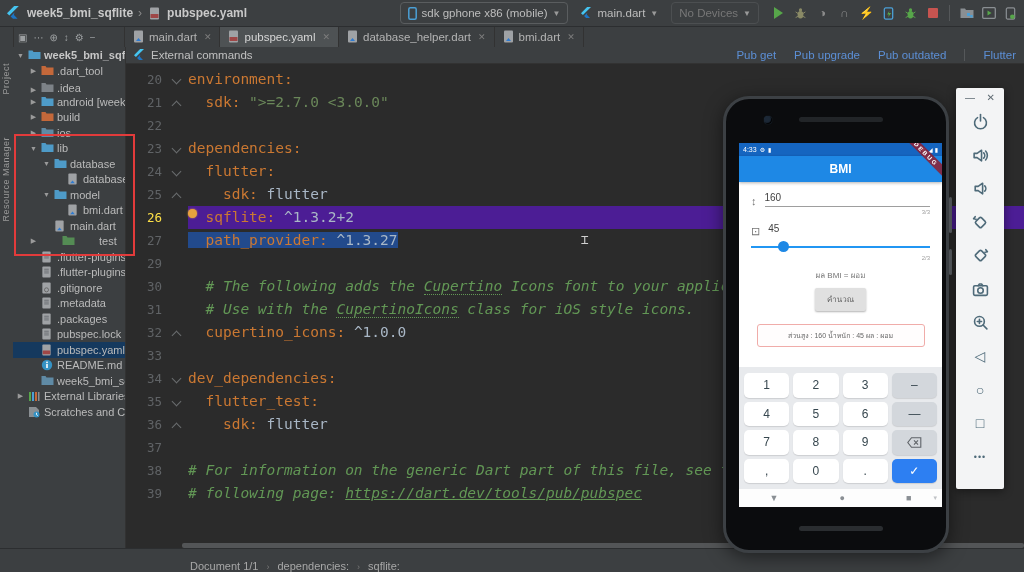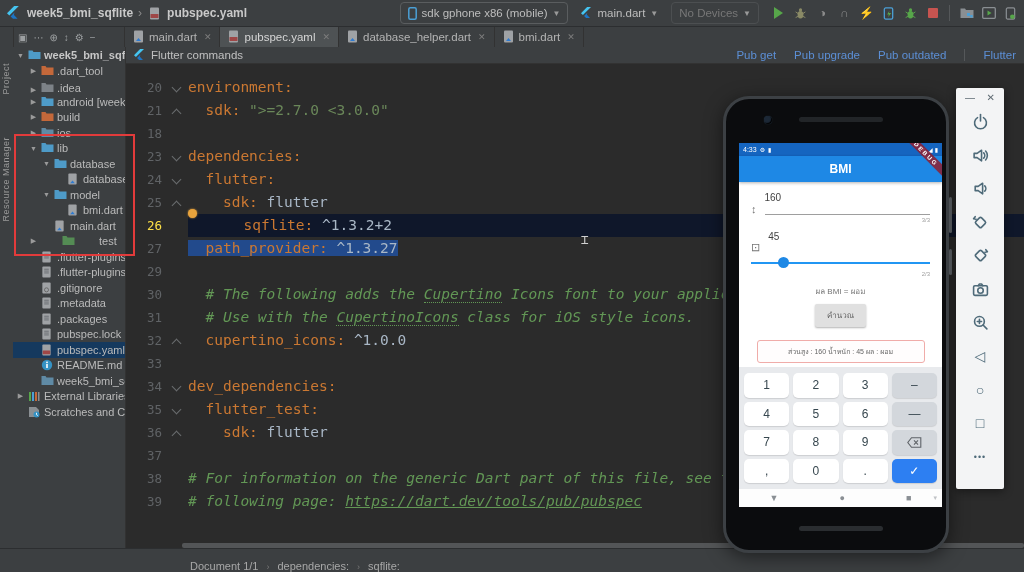--- a/index.html
+++ b/index.html
@@ -40,36 +40,36 @@
   
   #flutterbar{position:absolute;left:126px;top:47px;width:898px;height:17px;background:#3c3f41;border-bottom:1px solid #323232;
               display:flex;align-items:center;padding:0 8px;box-sizing:border-box;font-size:11.5px;}
   #flutterbar .lbl{color:#c0c0c0;margin-left:6px;}
   #fb-actions{margin-left:auto;display:flex;align-items:center;gap:18px;white-space:nowrap;}
   #fb-actions .act{color:#5c8fd6;}
   #fb-actions .fdiv{width:1px;height:12px;background:#55585a;}
   
   #editor{position:absolute;left:126px;top:64px;width:898px;height:479px;background:#2b2b2b;overflow:hidden;
           font-family:"DejaVu Sans Mono","Liberation Mono",monospace;font-size:14.5px;}
-  #lines{position:absolute;left:0;top:12px;width:100%;}
+  #lines{position:absolute;left:0;top:4px;width:100%;}
   .line{display:flex;height:23px;line-height:23px;white-space:pre;}
   .lnum{width:36px;text-align:right;color:#606366;font-size:12.5px;flex:none;padding-right:4px;}
   .lnum.cur{color:#fde047;}
   .fold{width:22px;flex:none;position:relative;}
   .chev{position:absolute;left:7px;top:8px;width:6px;height:6px;border-right:1.5px solid #6a6d6f;border-bottom:1.5px solid #6a6d6f;}
   .chev.down{transform:rotate(45deg);}
   .chev.up{transform:rotate(-135deg);top:11px;}
   .code{flex:1;color:#a9b7c6;}
   .tk-key{color:#cb7832;}
   .tk-val{color:#a9b7c6;}
   .tk-str{color:#6a8759;}
   .tk-com{color:#629755;font-style:italic;}
   .tk-comu{color:#629755;font-style:italic;border-bottom:1px dotted #629755;}
   .tk-link{color:#629755;font-style:italic;text-decoration:underline;}
-  .line.sel-full .code{background:#0f172a;padding-left:38px;}
+  .line.sel-full .code{background:#4c1d95;}
   .selbg{background:#224a8c;}
   #bulb{position:absolute;left:62px;top:145px;width:9px;height:9px;border-radius:50%;background:#e8a33d;box-shadow:0 0 2px #e8a33d;}
   #hscroll{position:absolute;left:182px;top:543px;width:842px;height:5px;background:#535557;border-radius:2px;}
   
   #statusbar{position:absolute;left:0;top:548px;width:1024px;height:24px;background:#3c3f41;border-top:1px solid #2c2e30;
              display:flex;align-items:flex-end;font-size:11px;color:#a8a8a8;padding-left:190px;box-sizing:border-box;gap:8px;}
   #statusbar .ssep{color:#777;font-size:9px;}
   
   #redbox{position:absolute;left:14px;top:134px;width:117px;height:118px;border:2.5px solid #e23b3b;z-index:5;}
   
@@ -86,21 +86,21 @@
             padding:0 4px;color:#fff;font-size:7px;position:relative;}
   #p-status .sicons{display:flex;gap:2px;align-items:center;font-size:6px;}
   #debug-ribbon{position:absolute;right:-21px;top:7px;width:74px;transform:rotate(45deg);background:rgba(143,30,48,.85);
                 color:#fff;font-size:6px;font-weight:bold;text-align:center;letter-spacing:2px;padding:1px 0;z-index:3;}
   #p-appbar{height:26px;background:#1e88e5;color:#fff;font-weight:bold;font-size:12px;display:flex;align-items:center;
             justify-content:center;box-shadow:0 1px 3px rgba(0,0,0,.3);position:relative;z-index:2;}
   #p-body{position:absolute;left:0;top:39px;width:203px;height:185px;background:#fff;padding:10px 12px 0;box-sizing:border-box;color:#424242;}
   .frow{display:flex;align-items:flex-end;gap:8px;}
   .ficon{color:#757575;font-size:11px;line-height:1;flex:none;}
   .fld{flex:1;}
-  .fval{font-size:10px;color:#424242;padding-bottom:11px;border-bottom:1px solid #9e9e9e;}
+  .fval{font-size:10px;color:#424242;padding-bottom:3px;border-bottom:1px solid #9e9e9e;}
   .fcount{text-align:right;font-size:6px;color:#9e9e9e;margin-top:2px;}
   #slider{position:relative;height:12px;margin-top:4px;}
   #slider .track{position:absolute;left:0;right:0;top:5px;height:2px;background:#2196f3;}
   #slider .thumb{position:absolute;left:15%;top:0;width:11px;height:11px;border-radius:50%;background:#1e88e5;}
   #bmi-result{text-align:center;font-size:8px;color:#757575;margin-top:8px;}
   #calc-btn{display:block;margin:6px auto 0;background:#e0e0e0;border:none;border-radius:2px;box-shadow:0 1px 2px rgba(0,0,0,.3);
             font-size:8px;color:#616161;padding:5px 12px;font-family:inherit;}
   #summary-box{margin:13px auto 0;width:162px;border:1px solid #f0aca9;border-radius:3px;padding:5px 2px;
                font-size:7px;color:#666;text-align:center;background:#fffdfd;}
   #keypad{position:absolute;left:0;top:224px;width:203px;height:122px;background:#e8eaed;display:grid;
@@ -454,35 +454,35 @@
           <span>Scratches and Consol</span>
         </div>
       </div>
   </div>
 
   <div id="flutterbar">
     <svg width="11" height="12" viewBox="0 0 13 14">
         <path fill="#45c4f0" d="M7.2 0L0 7.2l2.3 2.3L11.8 0z"></path>
         <path fill="#1d74c4" d="M7.4 6.6L3.6 10.4l2.4 2.4h4.6L7 9z"></path>
       </svg>
-    <span class="lbl">Flutter commands</span>
+    <span class="lbl">External commands</span>
     <span id="fb-actions">
         <span class="act">Pub get</span>
         <span class="act">Pub upgrade</span>
         <span class="act">Pub outdated</span>
         <span class="fdiv"></span>
         <span class="act">Flutter</span>
       </span>
   </div>
 
   <div id="editor">
     <div id="lines">
         <div class="line"><span class="lnum">20</span><span class="fold"><span class="chev down"></span></span><span class="code"><span class="tk-key">environment:</span></span></div>
         <div class="line"><span class="lnum">21</span><span class="fold"><span class="chev up"></span></span><span class="code"><span>  </span><span class="tk-key">sdk:</span><span class="tk-str"> "&gt;=2.7.0 &lt;3.0.0"</span></span></div>
-        <div class="line"><span class="lnum">18</span><span class="fold"></span><span class="code"></span></div>
+        <div class="line"><span class="lnum">22</span><span class="fold"></span><span class="code"></span></div>
         <div class="line"><span class="lnum">23</span><span class="fold"><span class="chev down"></span></span><span class="code"><span class="tk-key">dependencies:</span></span></div>
         <div class="line"><span class="lnum">24</span><span class="fold"><span class="chev down"></span></span><span class="code"><span>  </span><span class="tk-key">flutter:</span></span></div>
         <div class="line"><span class="lnum">25</span><span class="fold"><span class="chev up"></span></span><span class="code"><span>    </span><span class="tk-key">sdk:</span><span class="tk-val"> flutter</span></span></div>
         <div class="line sel-full"><span class="lnum cur">26</span><span class="fold"></span><span class="code"><span>  </span><span class="tk-key">sqflite:</span><span class="tk-val"> ^1.3.2+2</span></span></div>
         <div class="line"><span class="lnum">27</span><span class="fold"></span><span class="code"><span class="selbg"><span>  </span><span class="tk-key">path_provider:</span><span class="tk-val"> ^1.3.27</span></span></span></div>
         <div class="line"><span class="lnum">29</span><span class="fold"></span><span class="code"></span></div>
         <div class="line"><span class="lnum">30</span><span class="fold"></span><span class="code"><span>  </span><span class="tk-com"># The following adds the </span><span class="tk-comu">Cupertino</span><span class="tk-com"> Icons font to your application.</span></span></div>
         <div class="line"><span class="lnum">31</span><span class="fold"></span><span class="code"><span>  </span><span class="tk-com"># Use with the </span><span class="tk-comu">CupertinoIcons</span><span class="tk-com"> class for iOS style icons.</span></span></div>
         <div class="line"><span class="lnum">32</span><span class="fold"><span class="chev up"></span></span><span class="code"><span>  </span><span class="tk-key">cupertino_icons:</span><span class="tk-val"> ^1.0.0</span></span></div>
         <div class="line"><span class="lnum">33</span><span class="fold"></span><span class="code"></span></div>

